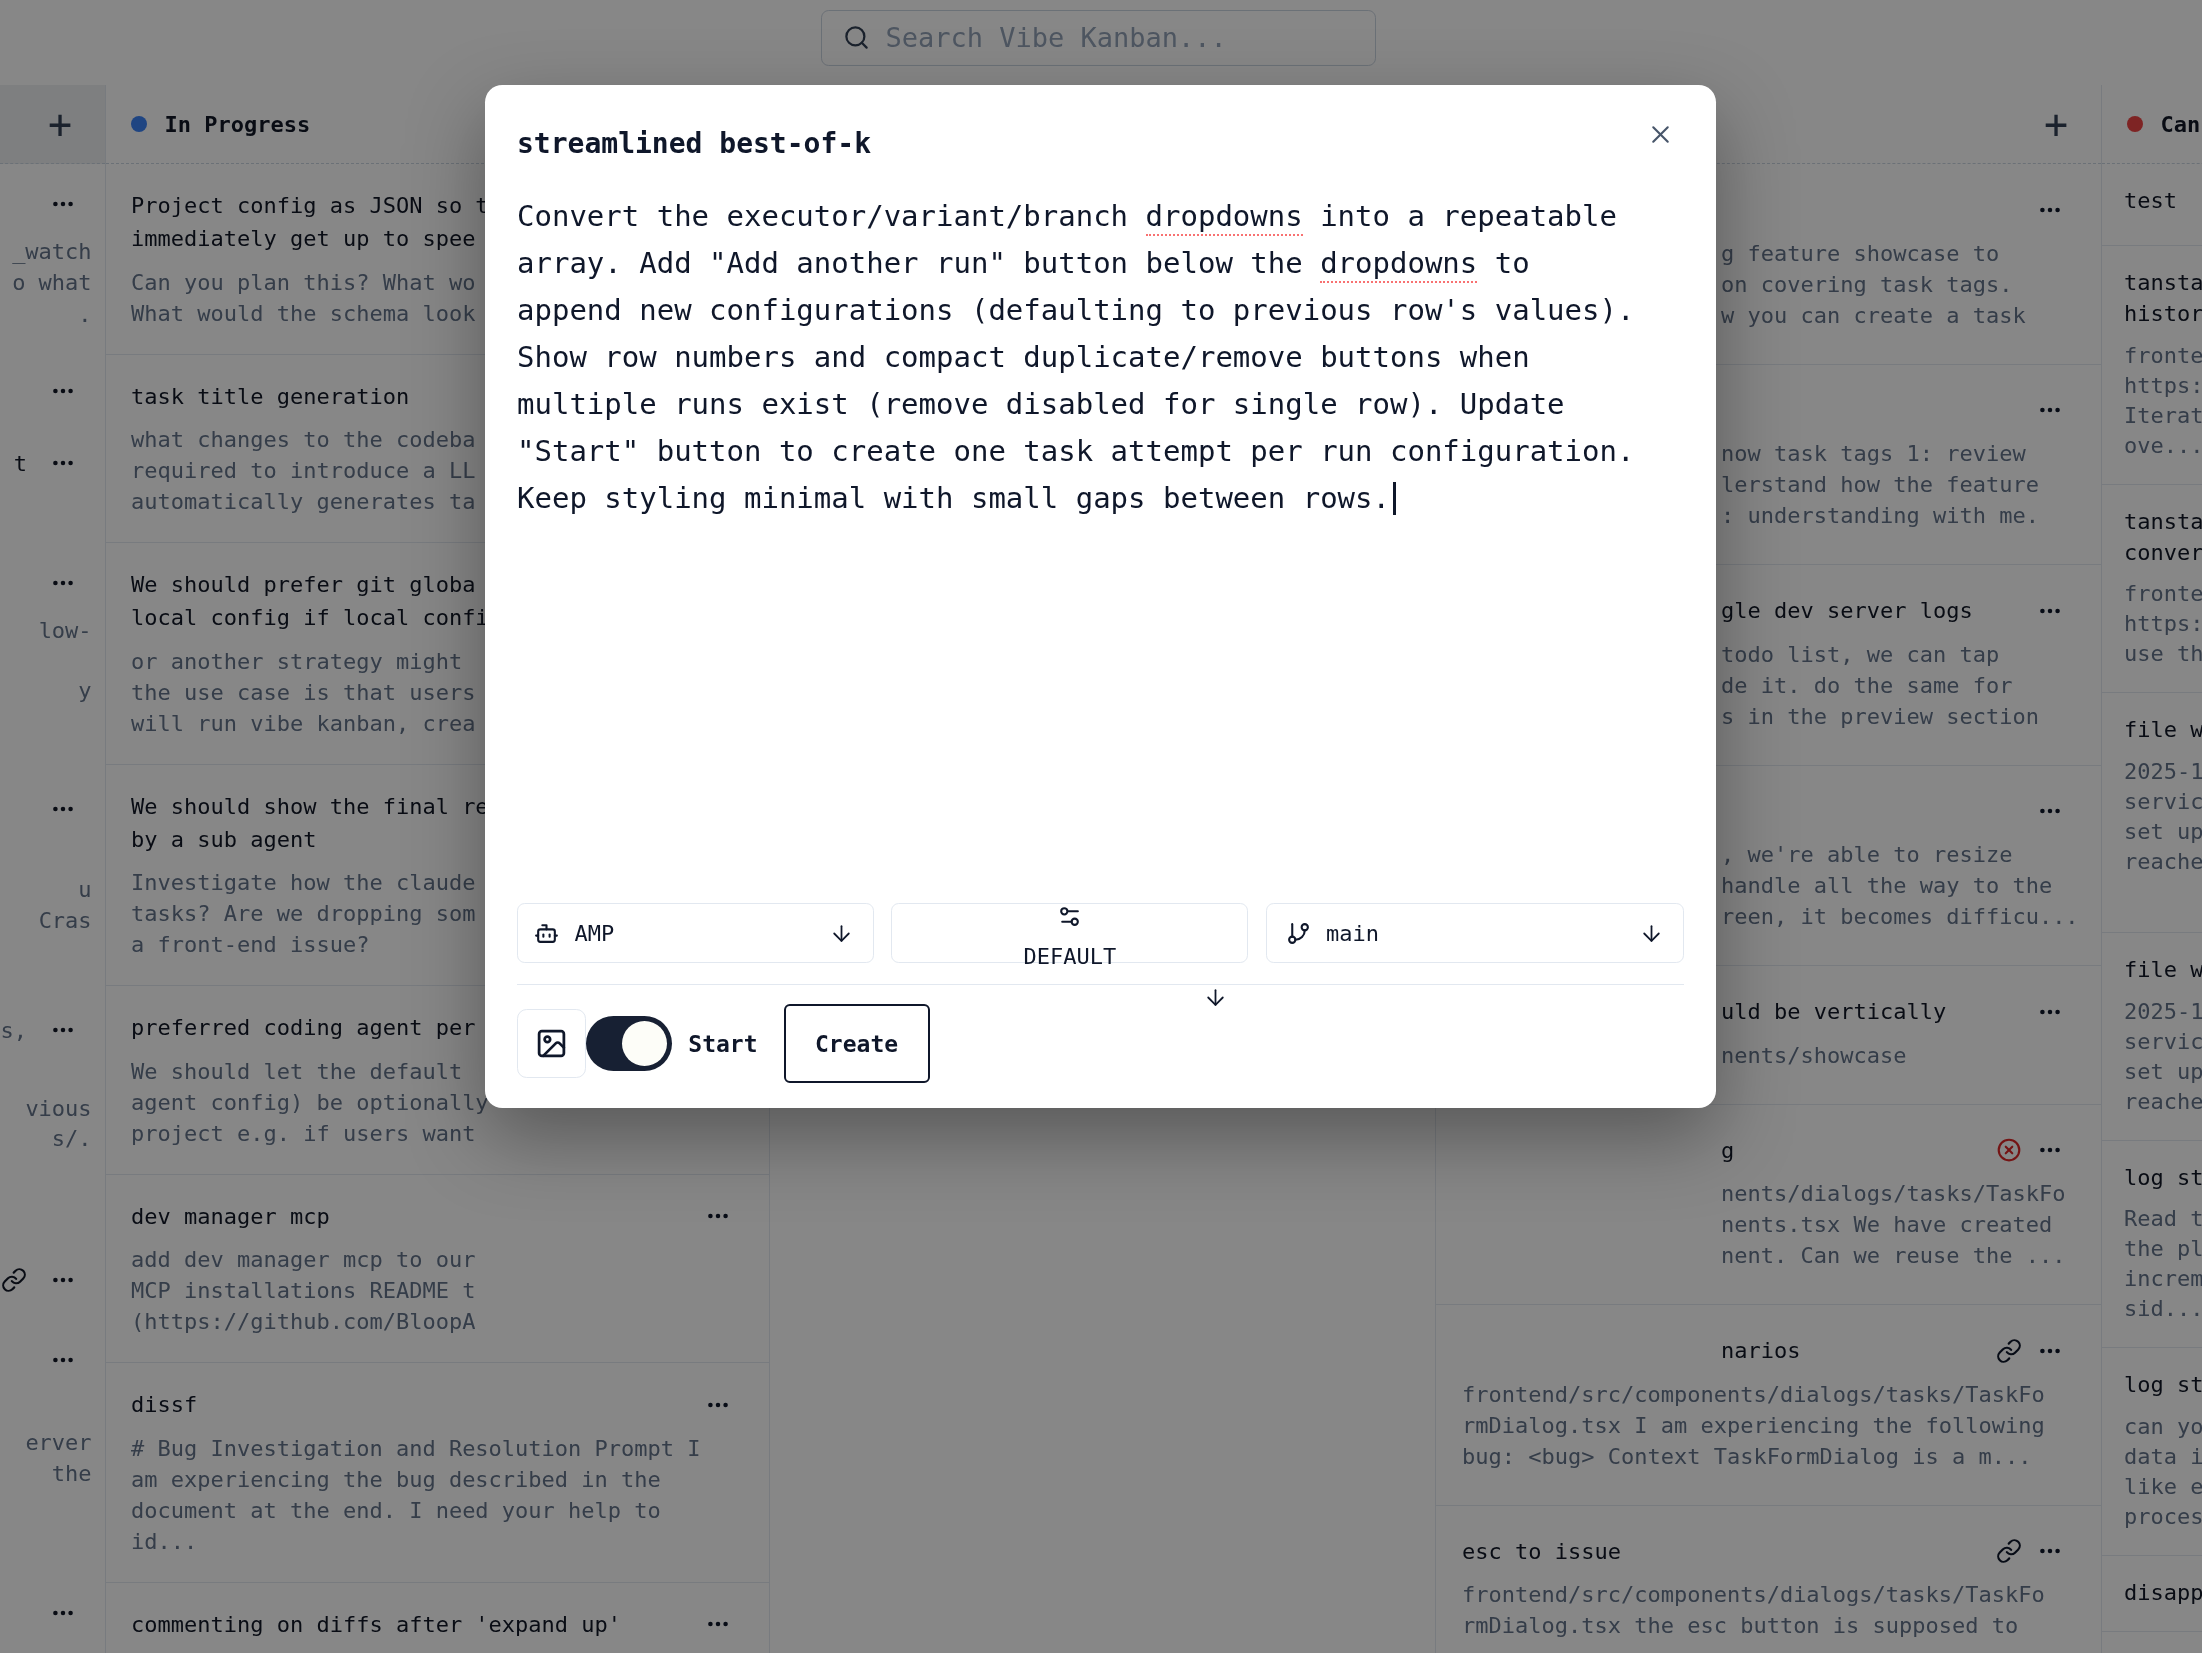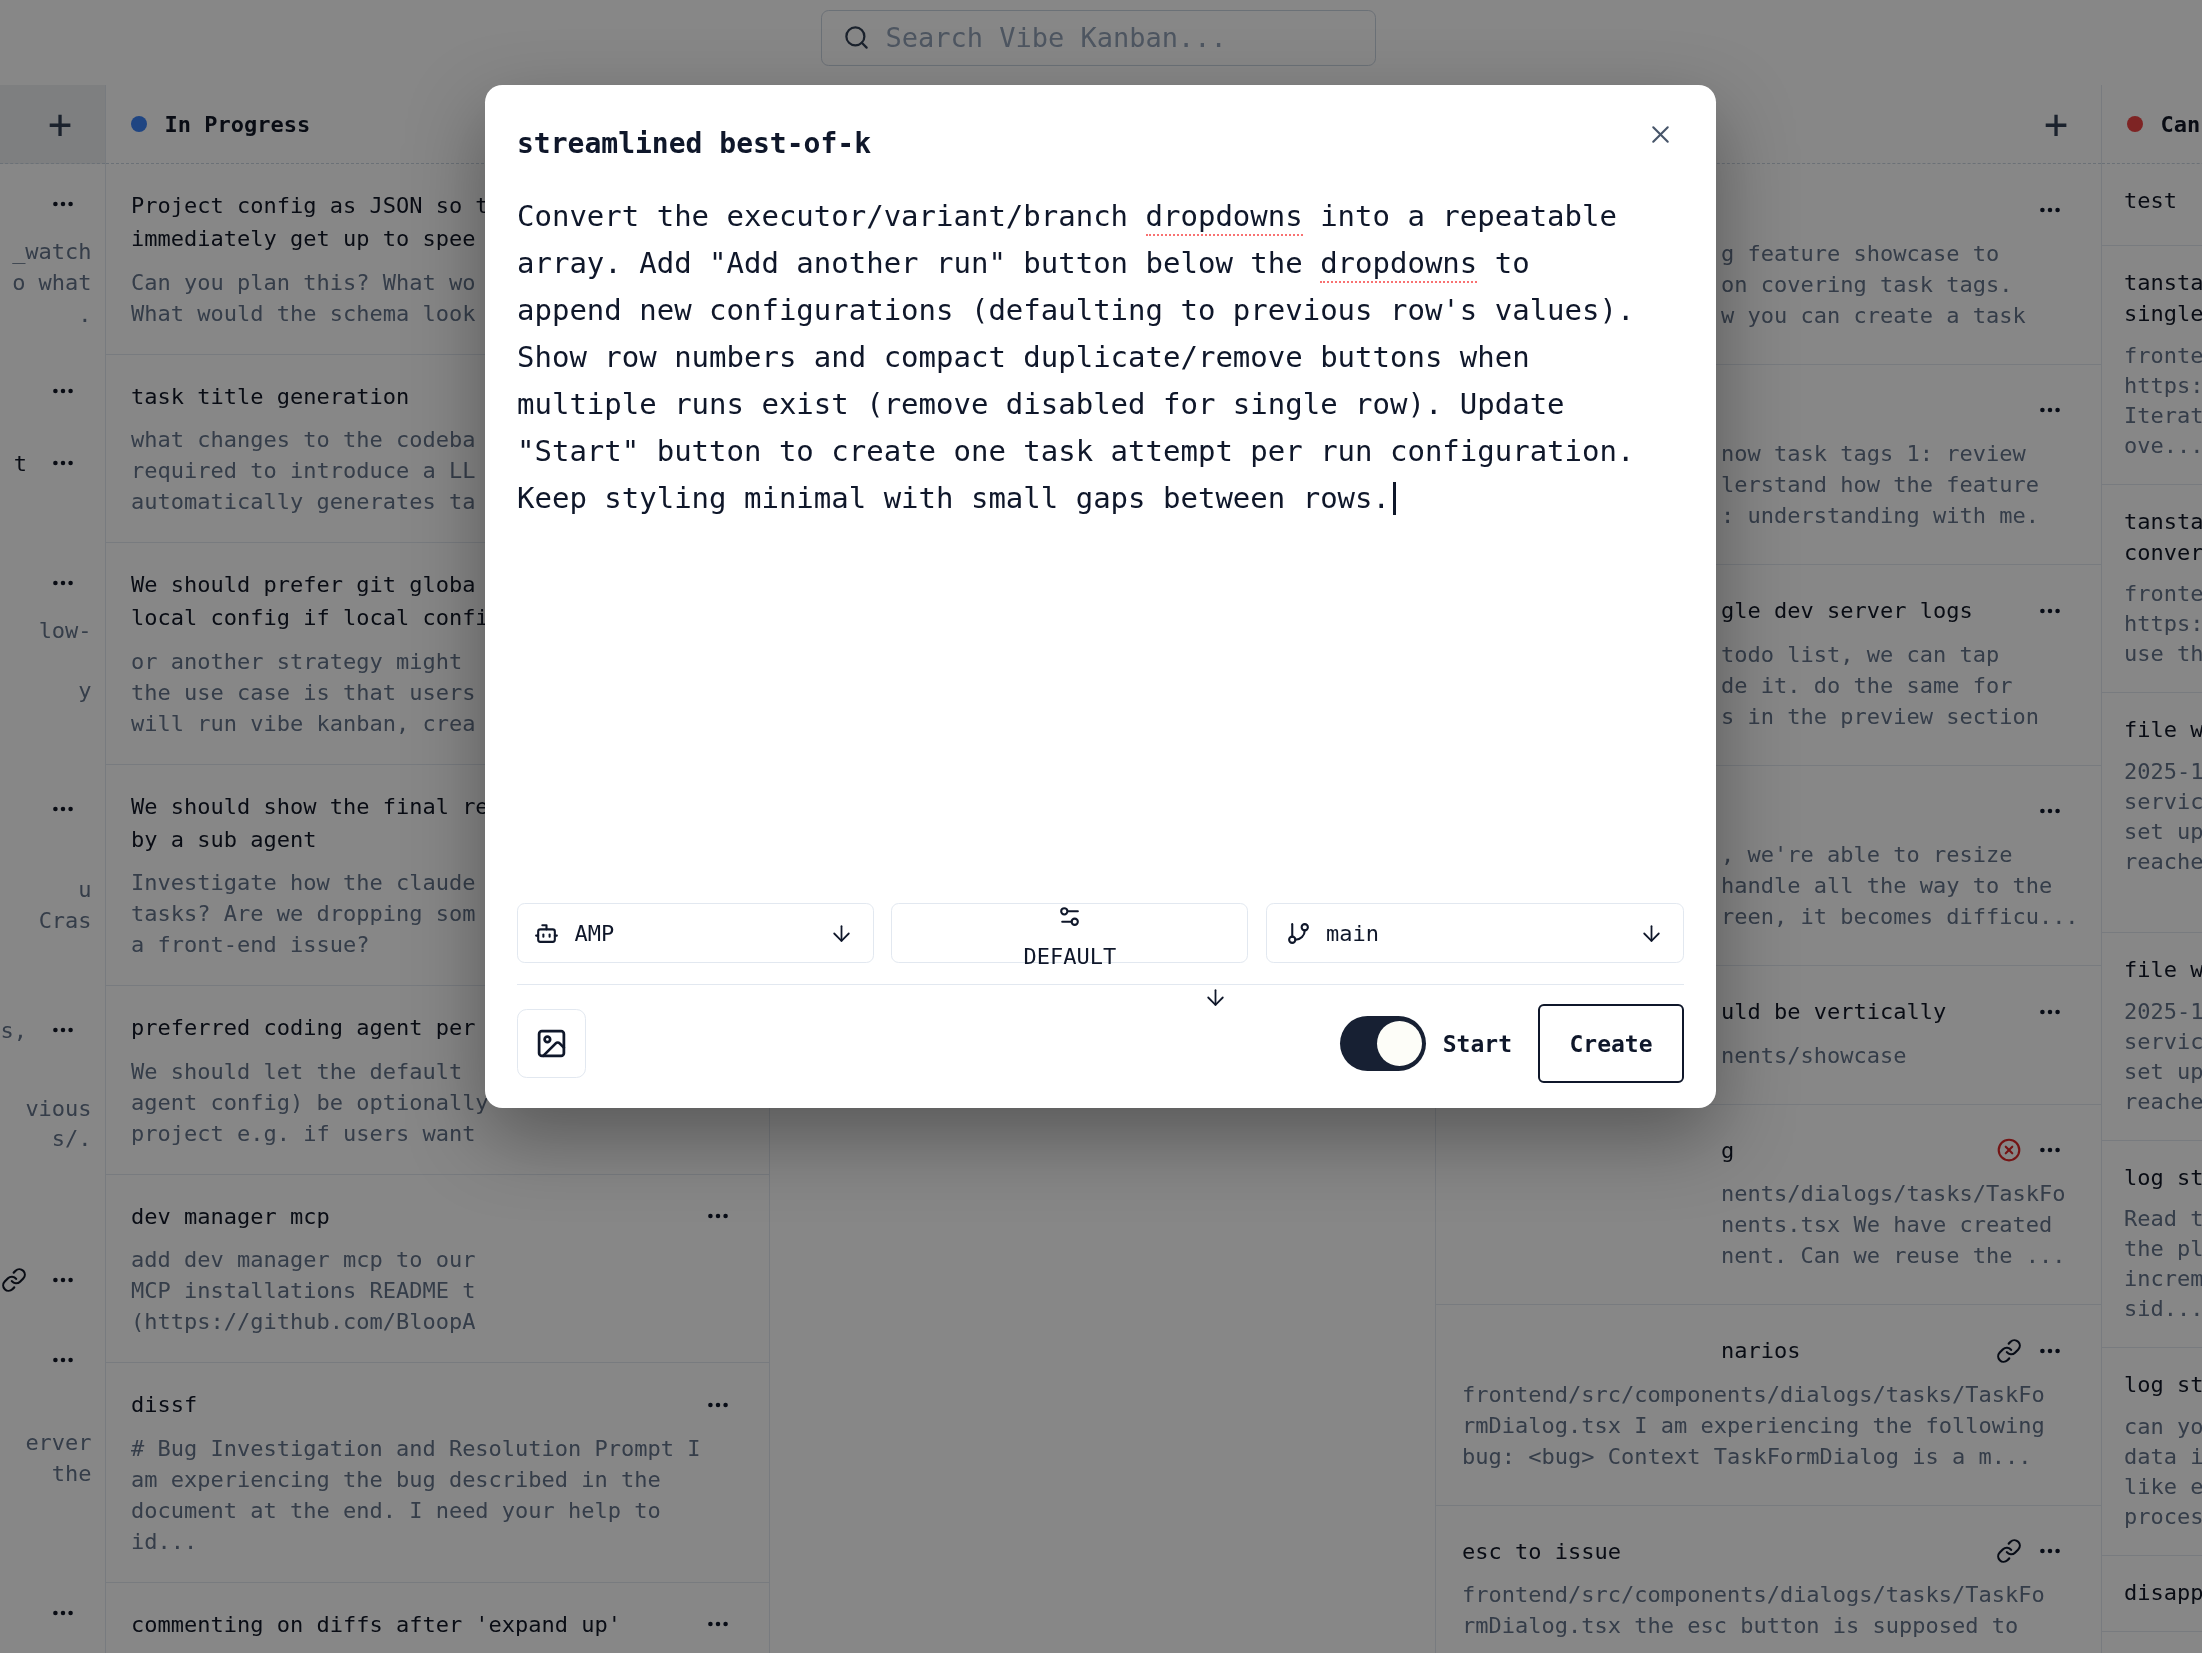--- a/index.html
+++ b/index.html
@@ -59,21 +59,21 @@
   .misspell{border-bottom:2.9px dotted #f87171;padding-bottom:1px;}
   .caret{display:inline-block;width:2.9px;height:33px;background:#0f172a;vertical-align:-6.7px;margin-left:2.9px;}
   .selects{position:absolute;left:32px;right:32px;bottom:145px;display:flex;gap:17.3px;}
   .select{height:60px;box-sizing:border-box;border:1px solid #e2e8f0;border-radius:7.7px;background:#fff;
           display:flex;align-items:center;padding:0 19px;gap:15.4px;font-size:22px;color:#0f172a;cursor:pointer;}
   .select svg{width:25px;height:25px;flex:none;}
   .select .arrow{margin-left:auto;}
   .s1{width:357px;padding-left:16px;}.s2{width:357px;flex-direction:column;}.s3{flex:1;}
   .hrline{position:absolute;left:32px;right:32px;bottom:123px;border-top:1px solid #e2e8f0;}
   .footer{position:absolute;left:32px;right:32px;bottom:25px;display:flex;align-items:center;
-          justify-content:space-between;}
+          }
   .imgbtn{width:69px;height:69px;box-sizing:border-box;border:1.4px solid #e2e8f0;border-radius:9.6px;
           background:#fff;display:flex;align-items:center;justify-content:center;color:#0f172a;cursor:pointer;}
   .imgbtn svg{width:33px;height:33px;}
   .fright{display:flex;align-items:center;}
   .toggle{width:86px;height:55px;border-radius:28px;background:#172033;position:relative;cursor:pointer;
           margin-right:16.3px;flex:none;}
   .knob{position:absolute;right:4.8px;top:4.8px;width:45px;height:45px;border-radius:50%;background:#fdfdf8;}
   .startlbl{font-size:23px;font-weight:700;color:#0f172a;margin-right:26px;}
   .createbtn{height:79px;width:146px;box-sizing:border-box;border:2.4px solid #0f172a;border-radius:5.8px;
              background:#fff;font-size:23px;font-weight:700;color:#0f172a;font-family:inherit;cursor:pointer;}
@@ -601,21 +601,21 @@
             <div class="head">
               <div class="titles">
                 <div class="tline">test</div>
               </div>
             </div>
           </div>
           <div class="card">
             <div class="head">
               <div class="titles">
                 <div class="tline">tansta</div>
-                <div class="tline">single</div>
+                <div class="tline">histor</div>
               </div>
             </div>
             <div class="descs">
               <div class="dlinec">fronte</div>
               <div class="dlinec">https:</div>
               <div class="dlinec">Iterat</div>
               <div class="dlinec">ove...</div>
             </div>
           </div>
           <div class="card">

